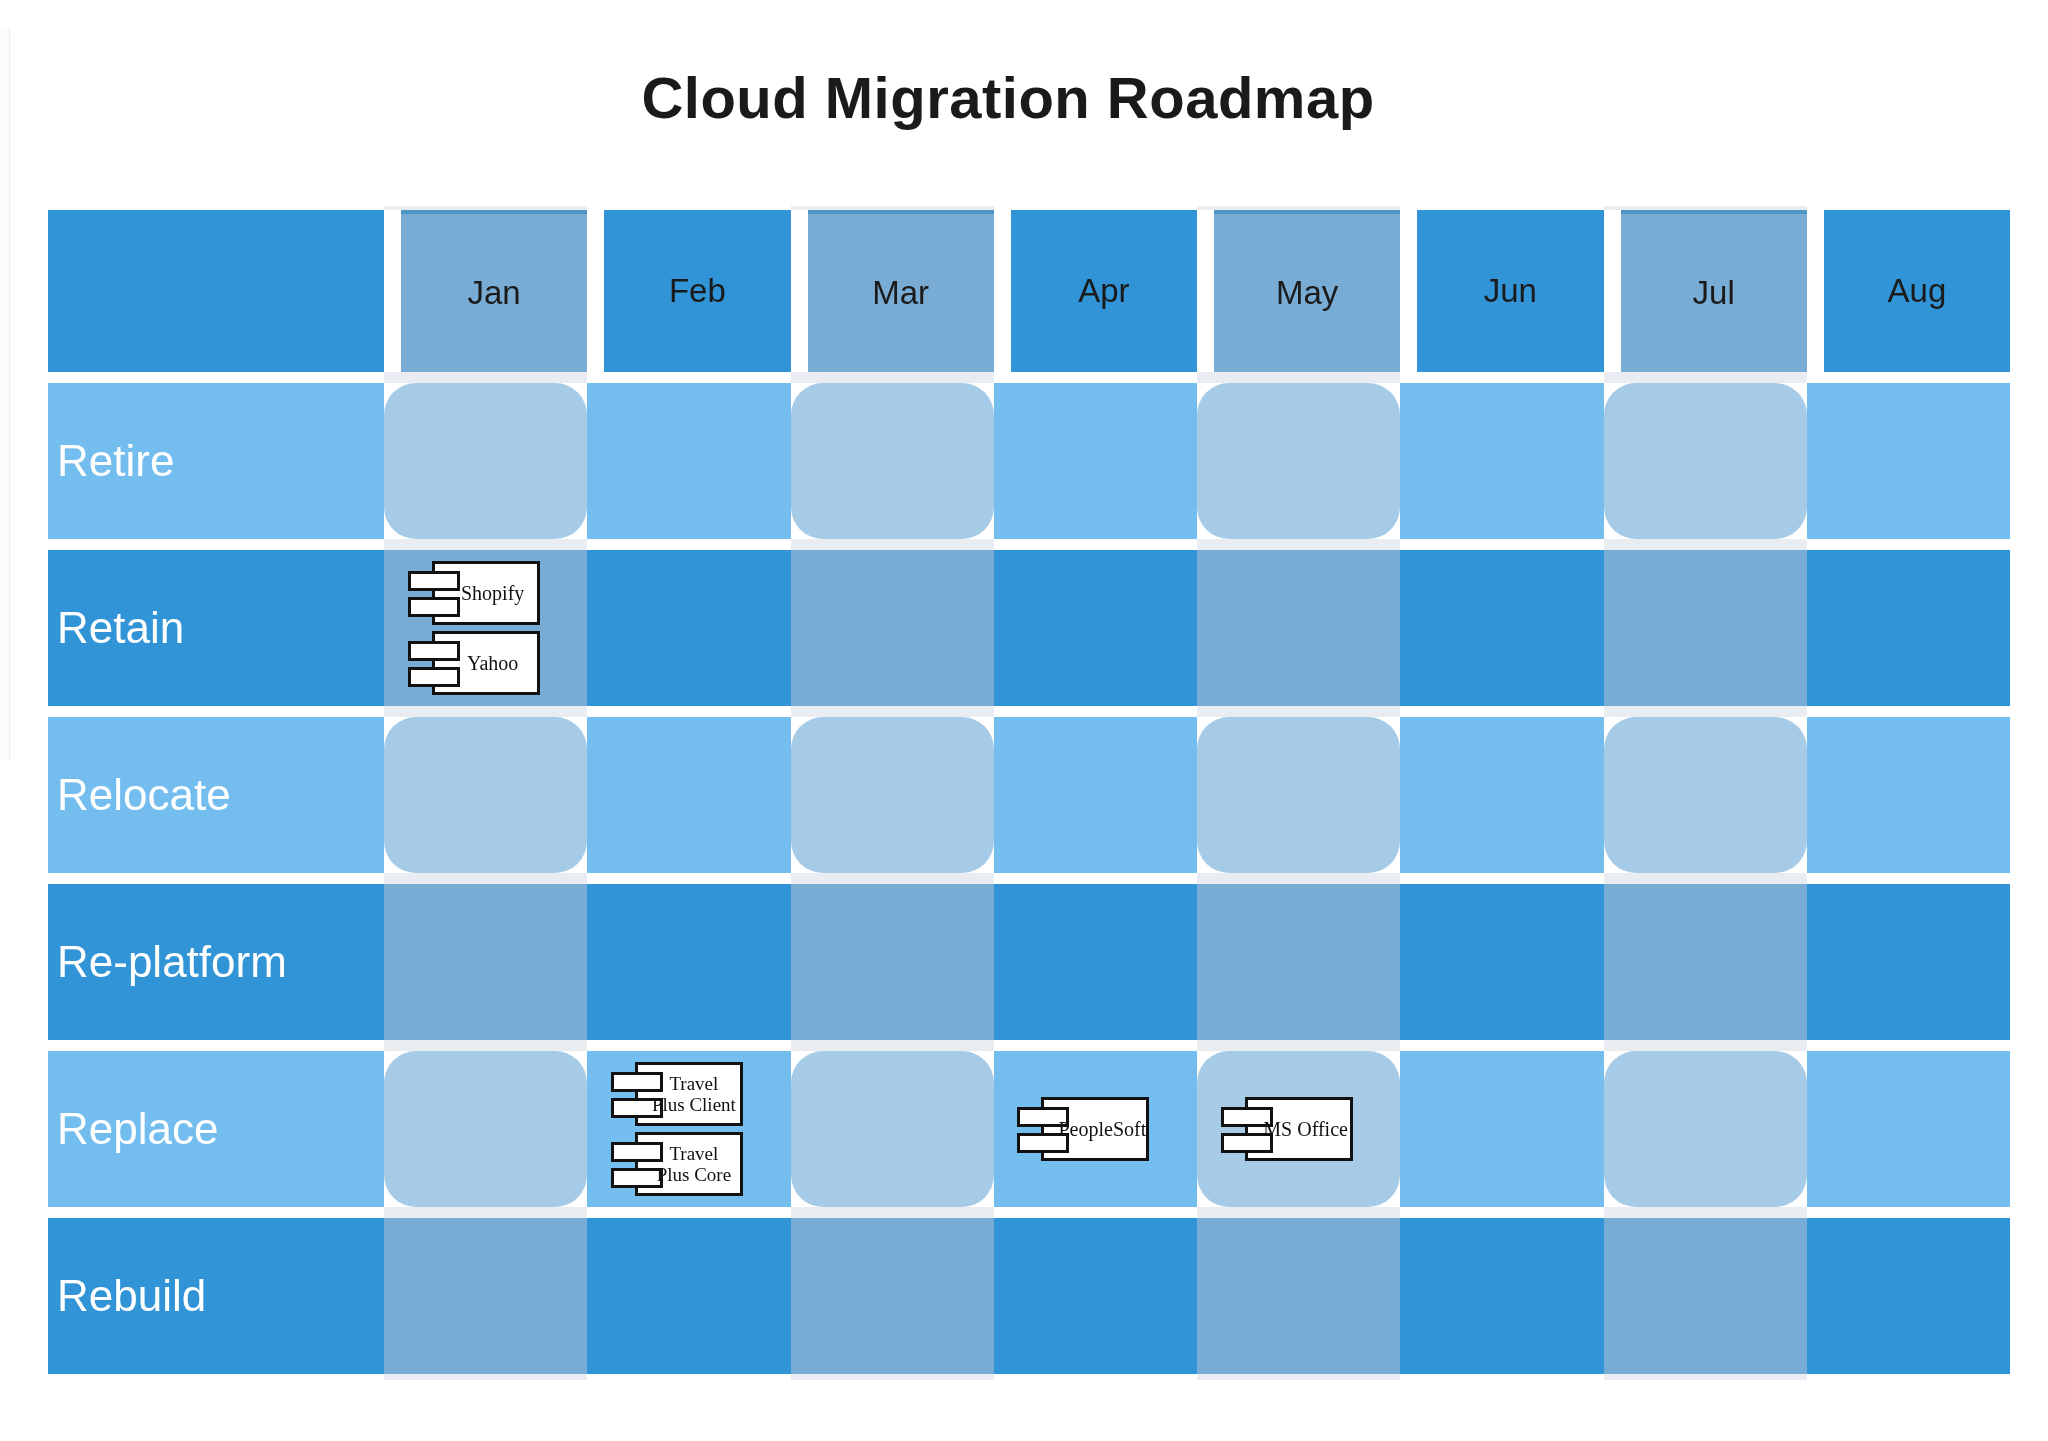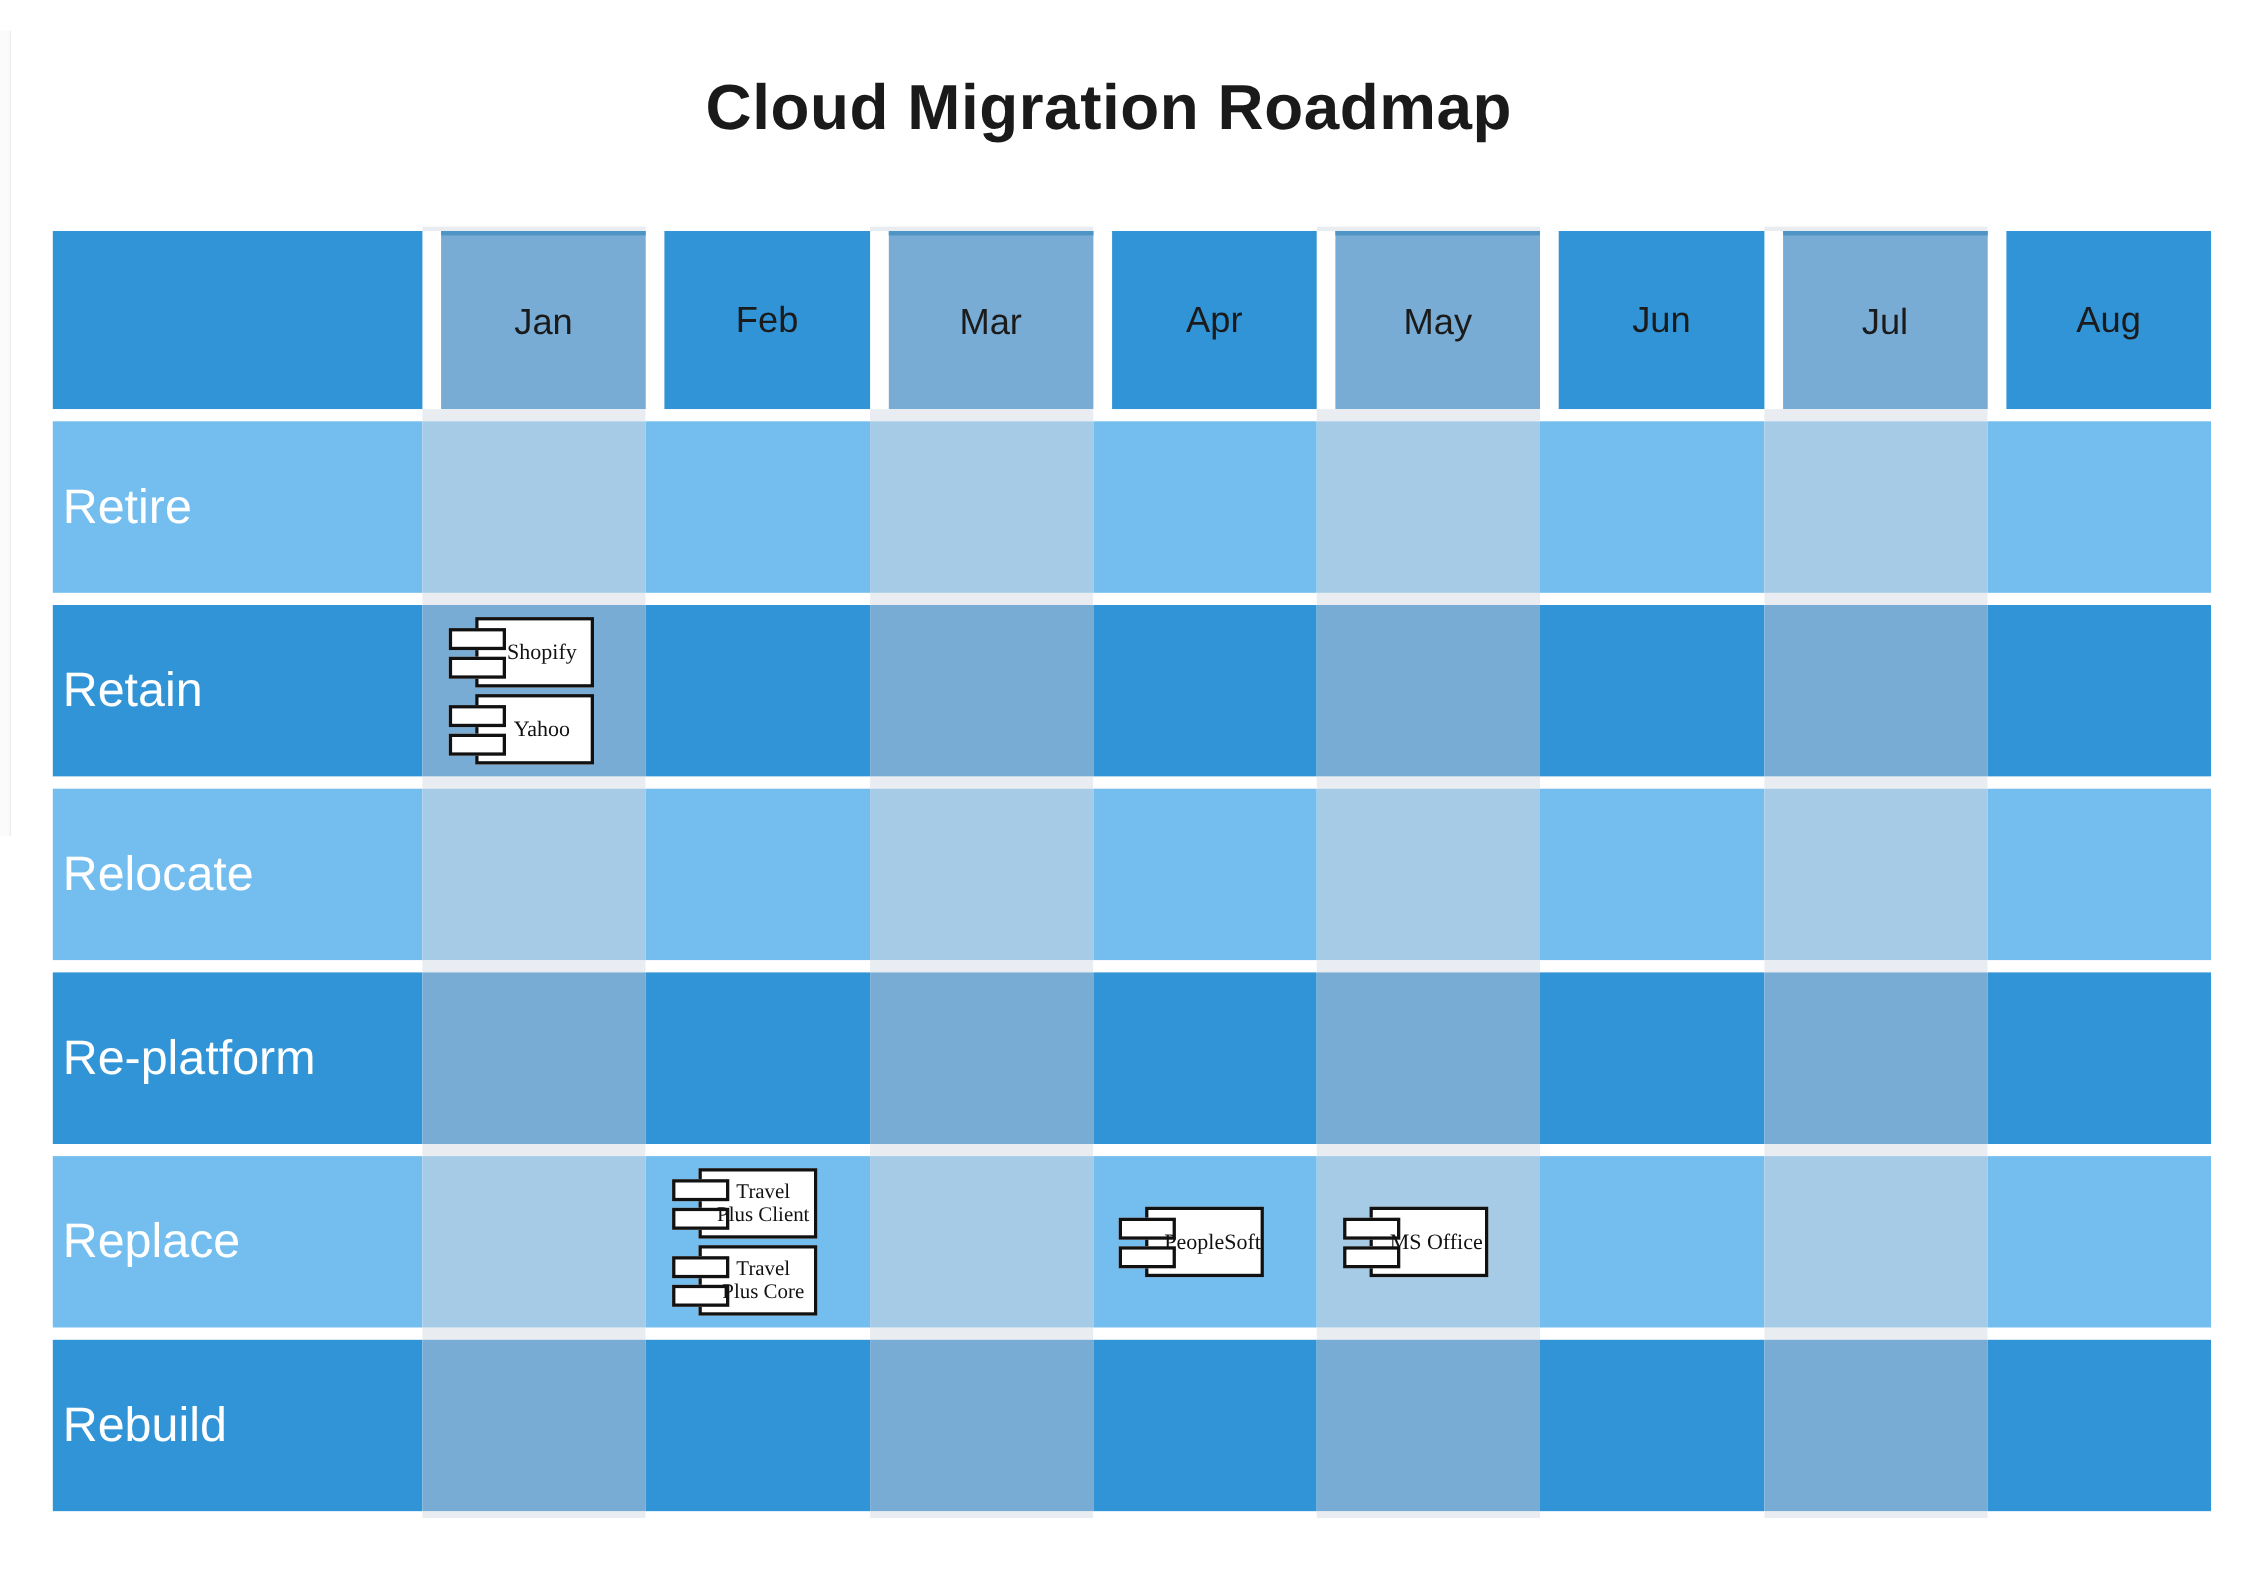--- a/index.html
+++ b/index.html
@@ -24,21 +24,21 @@
   }
   .mcell{
     flex:1 1 0;display:flex;flex-direction:column;gap:6px;
     align-items:center;justify-content:center;box-sizing:border-box;
   }
   .row-label{font-size:44px;color:var(--row-label-text);}
   .month-label{font-size:33px;color:var(--month-text);}
   .c-dark{background:var(--dark);}
   .c-dark-b{background:var(--dark-b);}
   .c-light{background:var(--light);}
-  .c-light-b{background:var(--light-b);}
+  .c-light-b{background:var(--light-b);border-radius:32px;}
   .g-w{background:#ffffff;}
   .g-b{background:var(--gap-b);}
   .hdr-b{border-top:4px solid var(--hdr-border);}
   .comp{
     position:relative;width:108px;height:64px;box-sizing:border-box;
     background:var(--comp-fill);border:3px solid var(--comp-border);
     display:flex;align-items:center;
   }
   .comp .tab{
     position:absolute;left:-27px;width:46px;height:14px;

